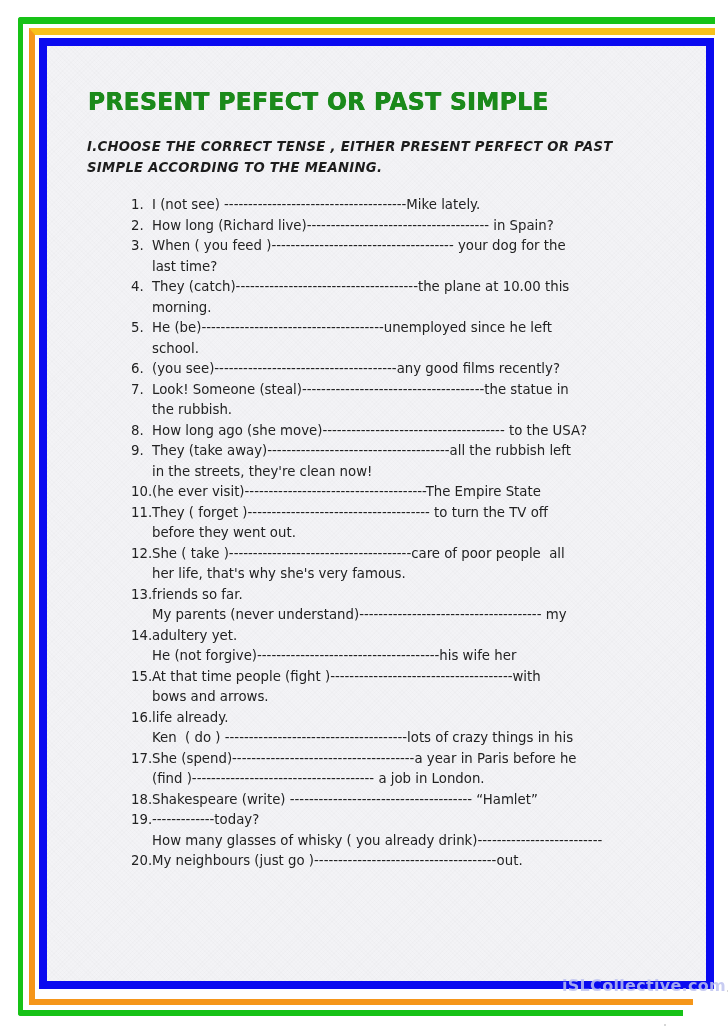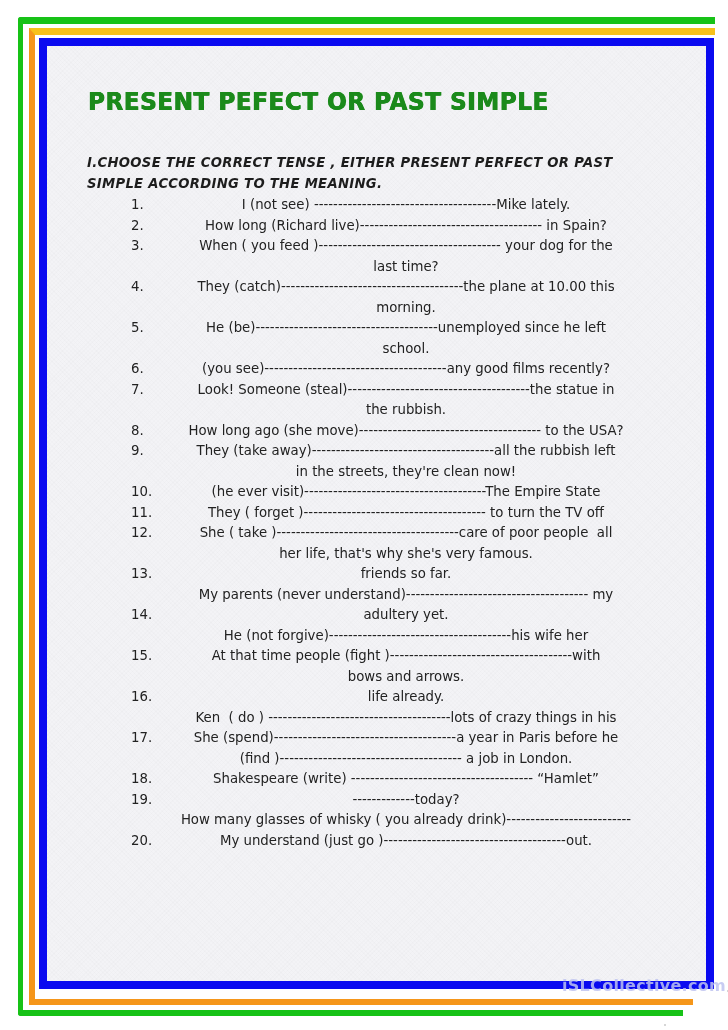--- a/index.html
+++ b/index.html
@@ -65,21 +65,21 @@
       font-size: 23px;
       letter-spacing: 0.6px;
       color: #1b8a1b;
       text-shadow: 0.6px 0 0 #1b8a1b, -0.3px 0 0 #1b8a1b;
       transform: scaleY(1.05);
       transform-origin: left top;
       white-space: nowrap;
     }
     .instruction {
       position: absolute;
-      left: 87px; top: 152px;
+      left: 87px; top: 136px;
       width: 560px;
       margin: 0;
       font-family: "DejaVu Sans", sans-serif;
       font-style: italic;
       font-weight: bold;
       font-size: 13.2px;
       line-height: 21px;
       color: #1d1d1d;
       letter-spacing: 0.3px;
     }
@@ -102,21 +102,20 @@
     }
     .item-number {
       position: absolute;
       left: 1px;
       top: 0;
     }
     .item-text {
       display: block;
       white-space: pre-wrap;
       word-break: break-word;
-      text-align: center;
     }
     .line {
       display: block;
       white-space: pre;
     }
     .watermark {
       position: absolute;
       left: 562px; top: 976px;
       font-family: "DejaVu Sans", sans-serif;
       font-size: 16px;
@@ -184,21 +183,21 @@
     <li class="exercise-item">
       <span class="item-number">9.</span>
       <span class="item-text"><span class="line">They (take away)--------------------------------------all the rubbish left</span><span class="line">in the streets, they're clean now!</span></span>
     </li>
     <li class="exercise-item">
       <span class="item-number">10.</span>
       <span class="item-text"><span class="line">(he ever visit)--------------------------------------The Empire State</span></span>
     </li>
     <li class="exercise-item">
       <span class="item-number">11.</span>
-      <span class="item-text"><span class="line">They ( forget )-------------------------------------- to turn the TV off</span></span>
+      <span class="item-text"><span class="line">They ( forget )-------------------------------------- to turn the TV off</span><span class="line">before they went out.</span></span>
     </li>
     <li class="exercise-item">
       <span class="item-number">12.</span>
       <span class="item-text"><span class="line">She ( take )--------------------------------------care of poor people  all</span><span class="line">her life, that's why she's very famous.</span></span>
     </li>
     <li class="exercise-item">
       <span class="item-number">13.</span>
       <span class="item-text"><span class="line">friends so far.</span><span class="line">My parents (never understand)-------------------------------------- my</span></span>
     </li>
     <li class="exercise-item">
@@ -220,20 +219,20 @@
     <li class="exercise-item">
       <span class="item-number">18.</span>
       <span class="item-text"><span class="line">Shakespeare (write) -------------------------------------- “Hamlet”</span></span>
     </li>
     <li class="exercise-item">
       <span class="item-number">19.</span>
       <span class="item-text"><span class="line">-------------today?</span><span class="line">How many glasses of whisky ( you already drink)--------------------------</span></span>
     </li>
     <li class="exercise-item">
       <span class="item-number">20.</span>
-      <span class="item-text"><span class="line">My understand (just go )--------------------------------------out.</span></span>
+      <span class="item-text"><span class="line">My neighbours (just go )--------------------------------------out.</span></span>
     </li>
   </ol>
 
 <div class="watermark">iSLCollective.com</div>
 
 <div class="speck" style="left:727px; top:990px;"></div>
 <div class="speck" style="left:664px; top:1024px;"></div>
 
 </body></html>

